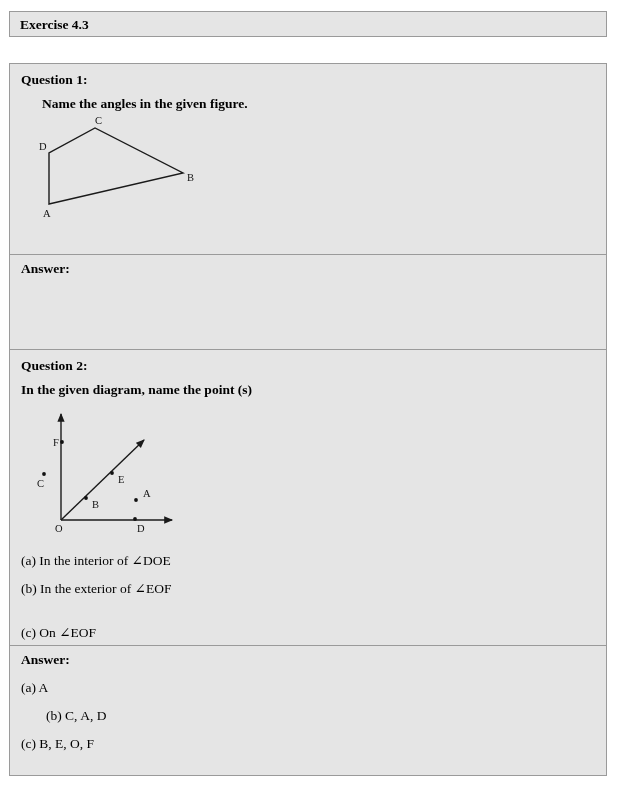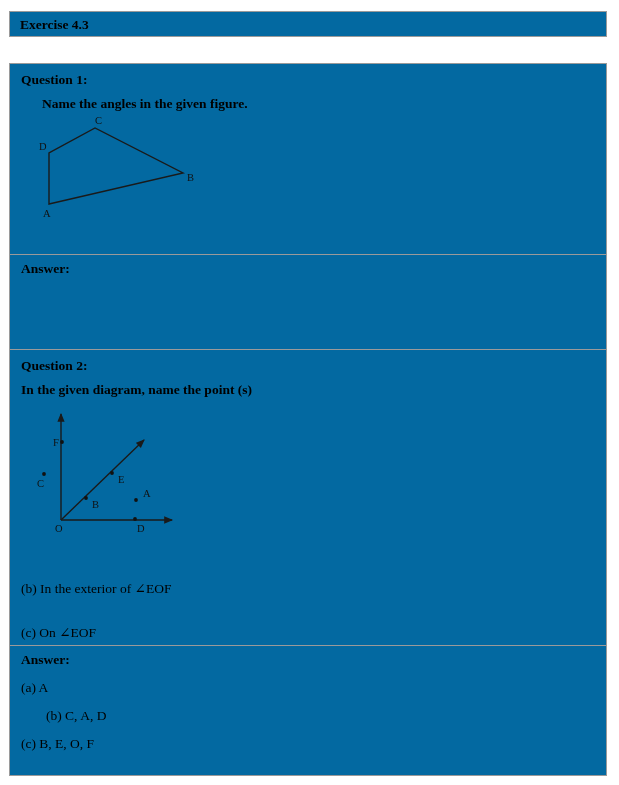--- a/index.html
+++ b/index.html
@@ -20,21 +20,21 @@
     left: 0; top: 0;
     width: 619px;
     height: 785px;
   }
   .panel {
     position: absolute;
     left: 9px;
     width: 598px;
     box-sizing: border-box;
     border: 1px solid #9a9a9a;
-    background: #0369a1;
+    background: #e5e5e5;
   }
   .panel-exercise { top: 11px; height: 26px; }
   .panel-q1 { top: 63px; height: 294px; }
   .panel-q2 { top: 349px; height: 427px; text-align: center; }
 
   .divider {
     position: absolute;
     left: 0;
     right: 0;
     height: 0;
@@ -149,20 +149,21 @@
             <text x="82" y="108" class="fig-label">B</text>
             <text x="27" y="87" class="fig-label">C</text>
             <text x="127" y="132" class="fig-label">D</text>
             <text x="108" y="83" class="fig-label">E</text>
             <text x="43" y="46" class="fig-label">F</text>
             <text x="45" y="132" class="fig-label">O</text>
           </g>
       </svg>
     </div>
 
+    <div class="txt t-body q2-a">(a) In the interior of ∠DOE</div>
     <div class="txt t-body q2-b">(b) In the exterior of ∠EOF</div>
     <div class="txt t-body q2-c">(c) On ∠EOF</div>
 
     <div class="divider divider-q2"></div>
     <div class="txt bold t-ans q2-answer-label">Answer:</div>
     <div class="txt t-body q2-ans-a">(a) A</div>
     <div class="txt t-body q2-ans-b">(b) C, A, D</div>
     <div class="txt t-body q2-ans-c">(c) B, E, O, F</div>
   </div>
 

